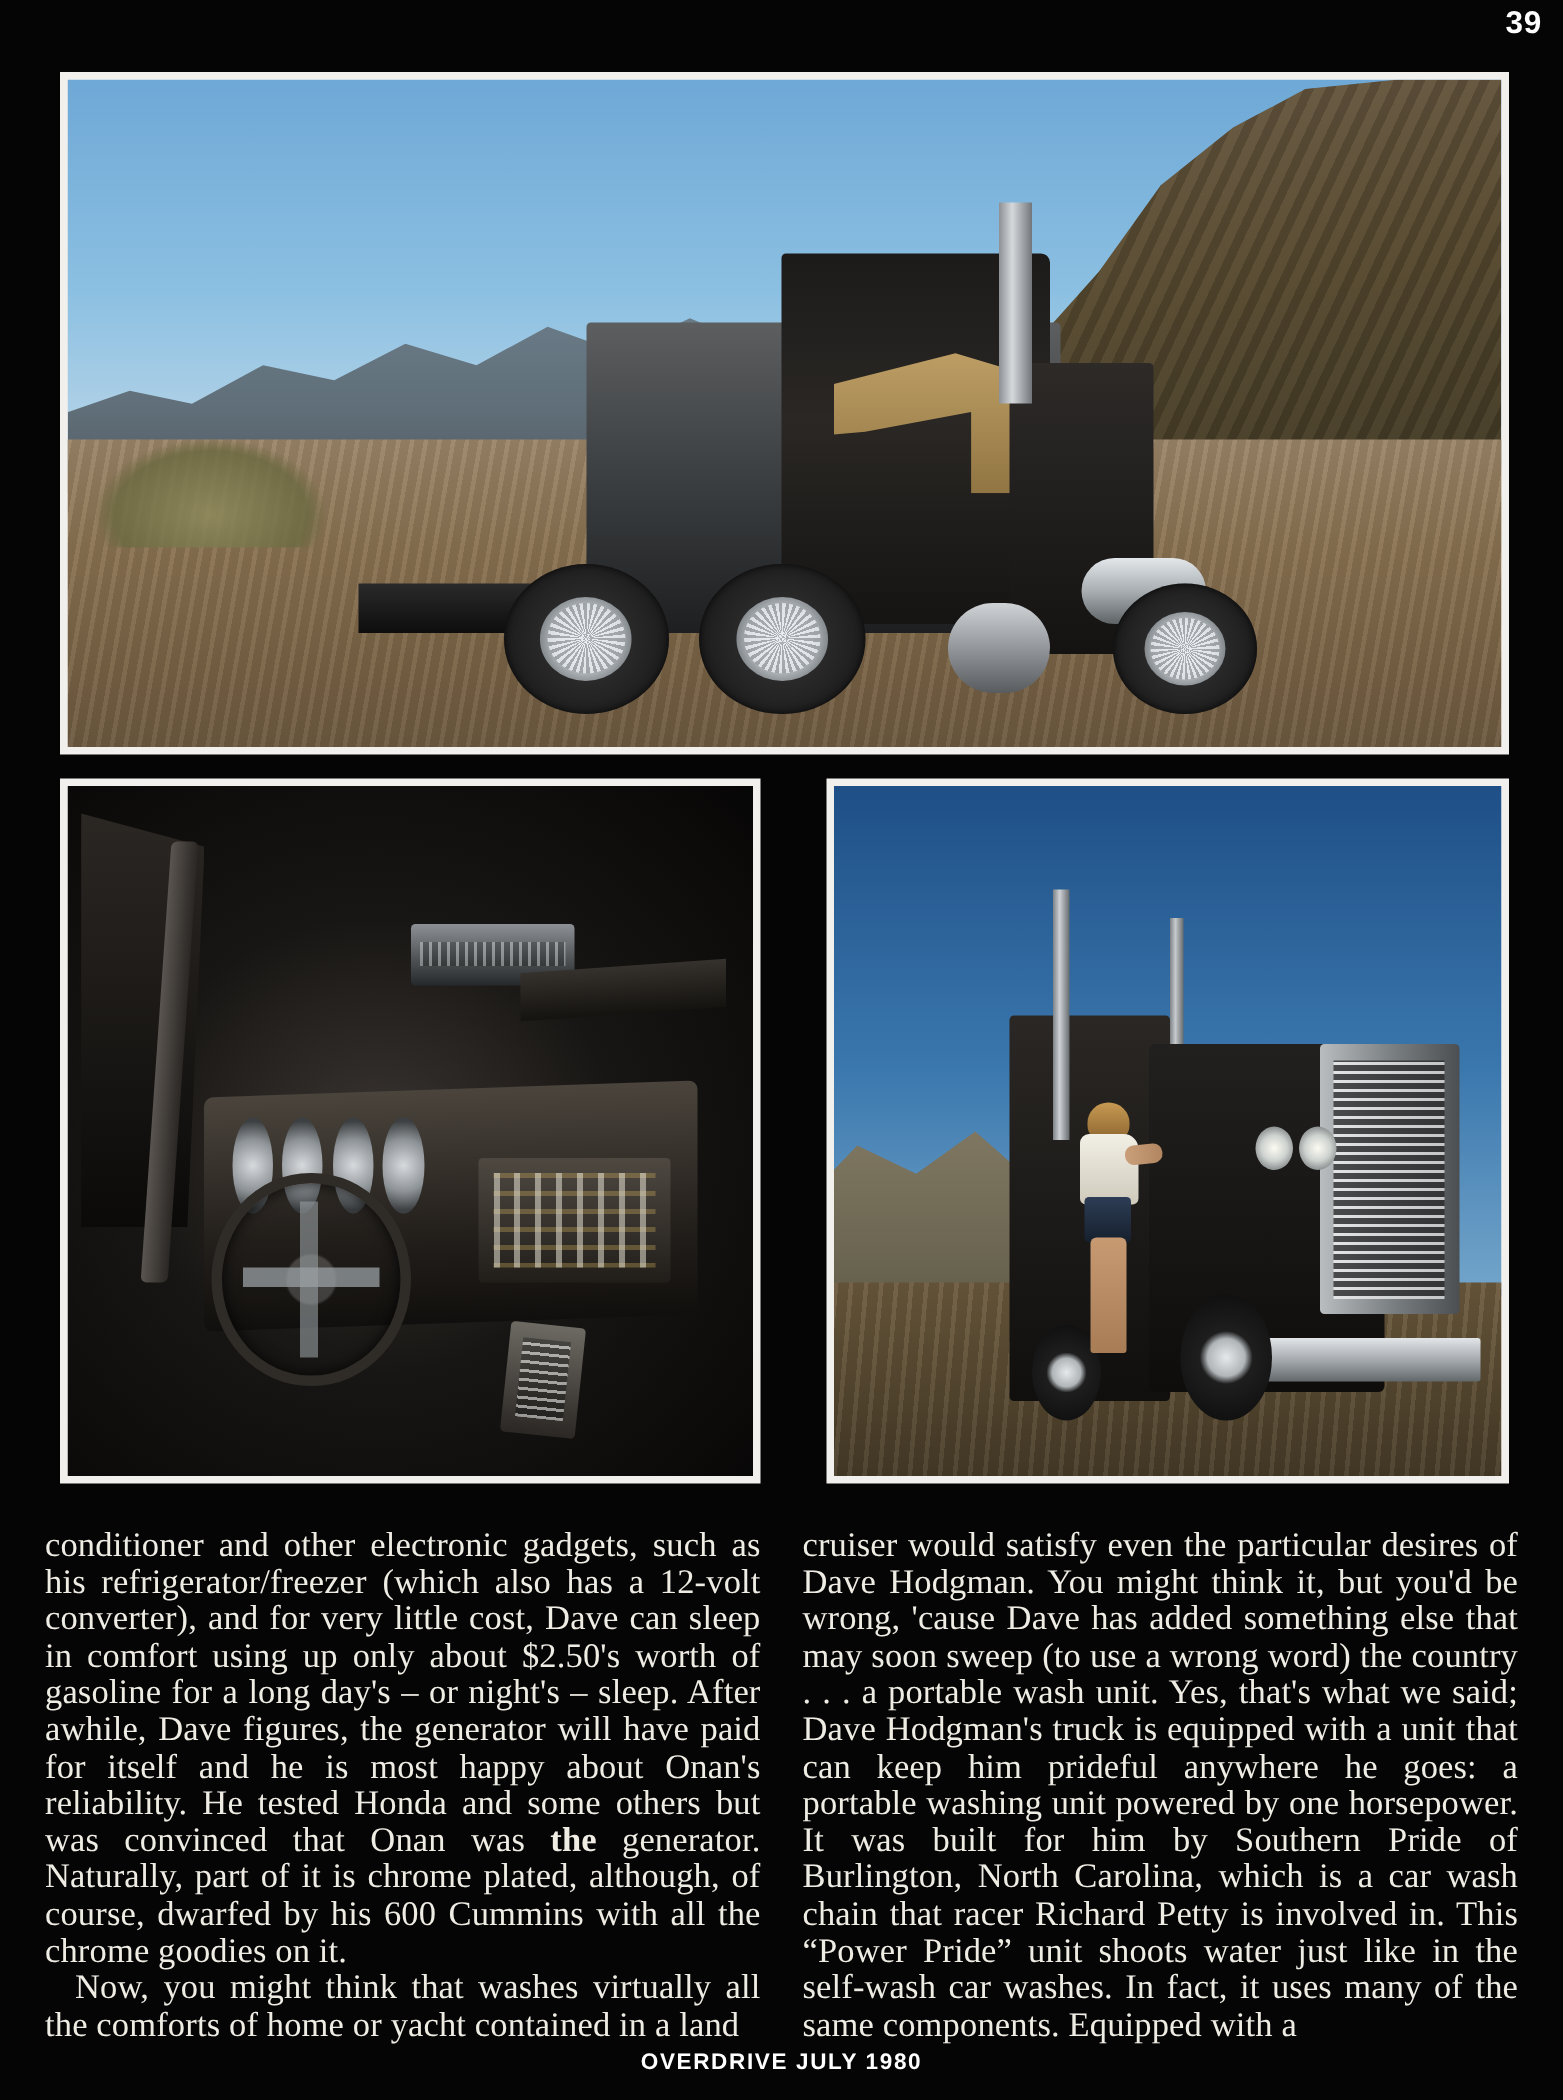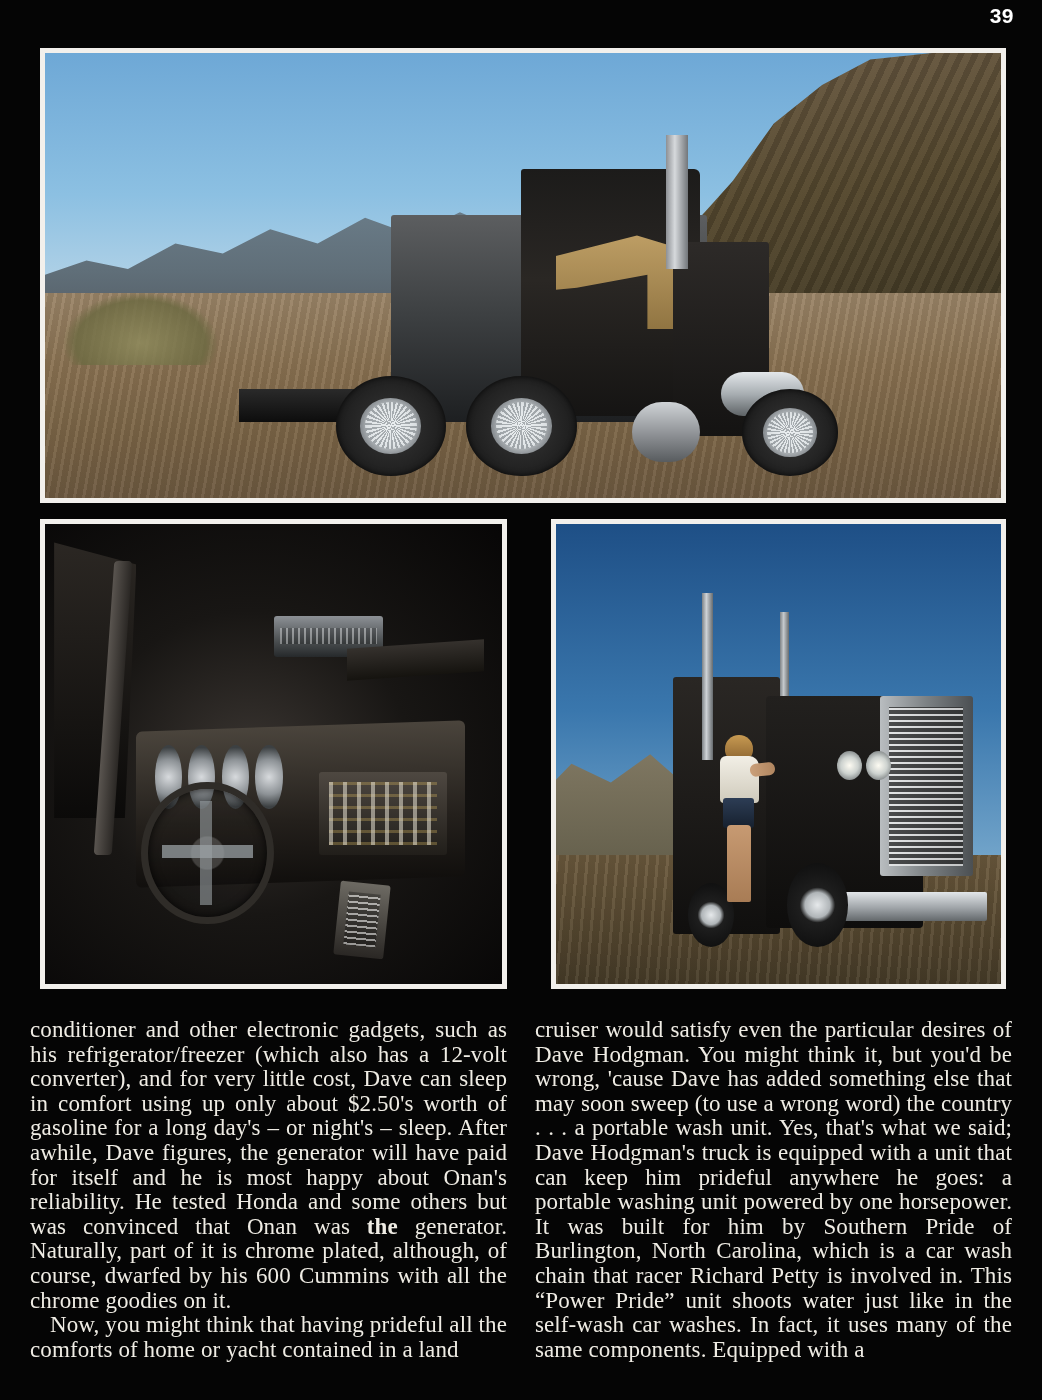--- a/index.html
+++ b/index.html
@@ -20,21 +20,21 @@
     position: relative;
     width: 1042px;
     height: 1400px;
     background: #050505;
   }
 
   
   .page-number {
     position: absolute;
     top: 4px;
-    right: 28px;
+    right: 14px;
     font-family: "Liberation Sans", sans-serif;
     font-weight: bold;
     font-size: 21px;
     color: #ffffff;
     letter-spacing: 0.5px;
   }
 
   
   .photo {
     position: absolute;
@@ -455,20 +455,21 @@
           <div class="w-shorts"></div>
           <div class="w-legs"></div>
         </div>
       </div>
     </div>
   </div>
 
   <div class="article">
     <div class="column" id="col-left">
         <p style="text-indent: 0px;"><span>conditioner and other electronic gadgets, such as his refrigerator/freezer (which also has a 12-volt converter), and for very little cost, Dave can sleep in comfort using up only about $2.50's worth of gasoline for a long day's – or night's – sleep. After awhile, Dave figures, the generator will have paid for itself and he is most happy about Onan's reliability. He tested Honda and some others but was convinced that Onan was </span><b>the</b><span> generator. Naturally, part of it is chrome plated, although, of course, dwarfed by his 600 Cummins with all the chrome goodies on it.</span></p>
-        <p style="text-indent: 20px;"><span>Now, you might think that having prideful all the comforts of home or yacht contained in a land</span></p>
+        <p style="text-indent: 20px;"><span>Now, you might think that washes virtually all the comforts of home or yacht contained in a land</span></p>
       </div>
     <div class="column" id="col-right">
         <p style="text-indent: 0px;"><span>cruiser would satisfy even the particular desires of Dave Hodgman. You might think it, but you'd be wrong, 'cause Dave has added something else that may soon sweep (to use a wrong word) the country . . . a portable wash unit. Yes, that's what we said; Dave Hodgman's truck is equipped with a unit that can keep him prideful anywhere he goes: a portable washing unit powered by one horsepower. It was built for him by Southern Pride of Burlington, North Carolina, which is a car wash chain that racer Richard Petty is involved in. This “Power Pride” unit shoots water just like in the self-wash car washes. In fact, it uses many of the same components. Equipped with a</span></p>
       </div>
   </div>
 
+  <div class="footer">OVERDRIVE  JULY 1980</div>
 </div>
 
 </body></html>

